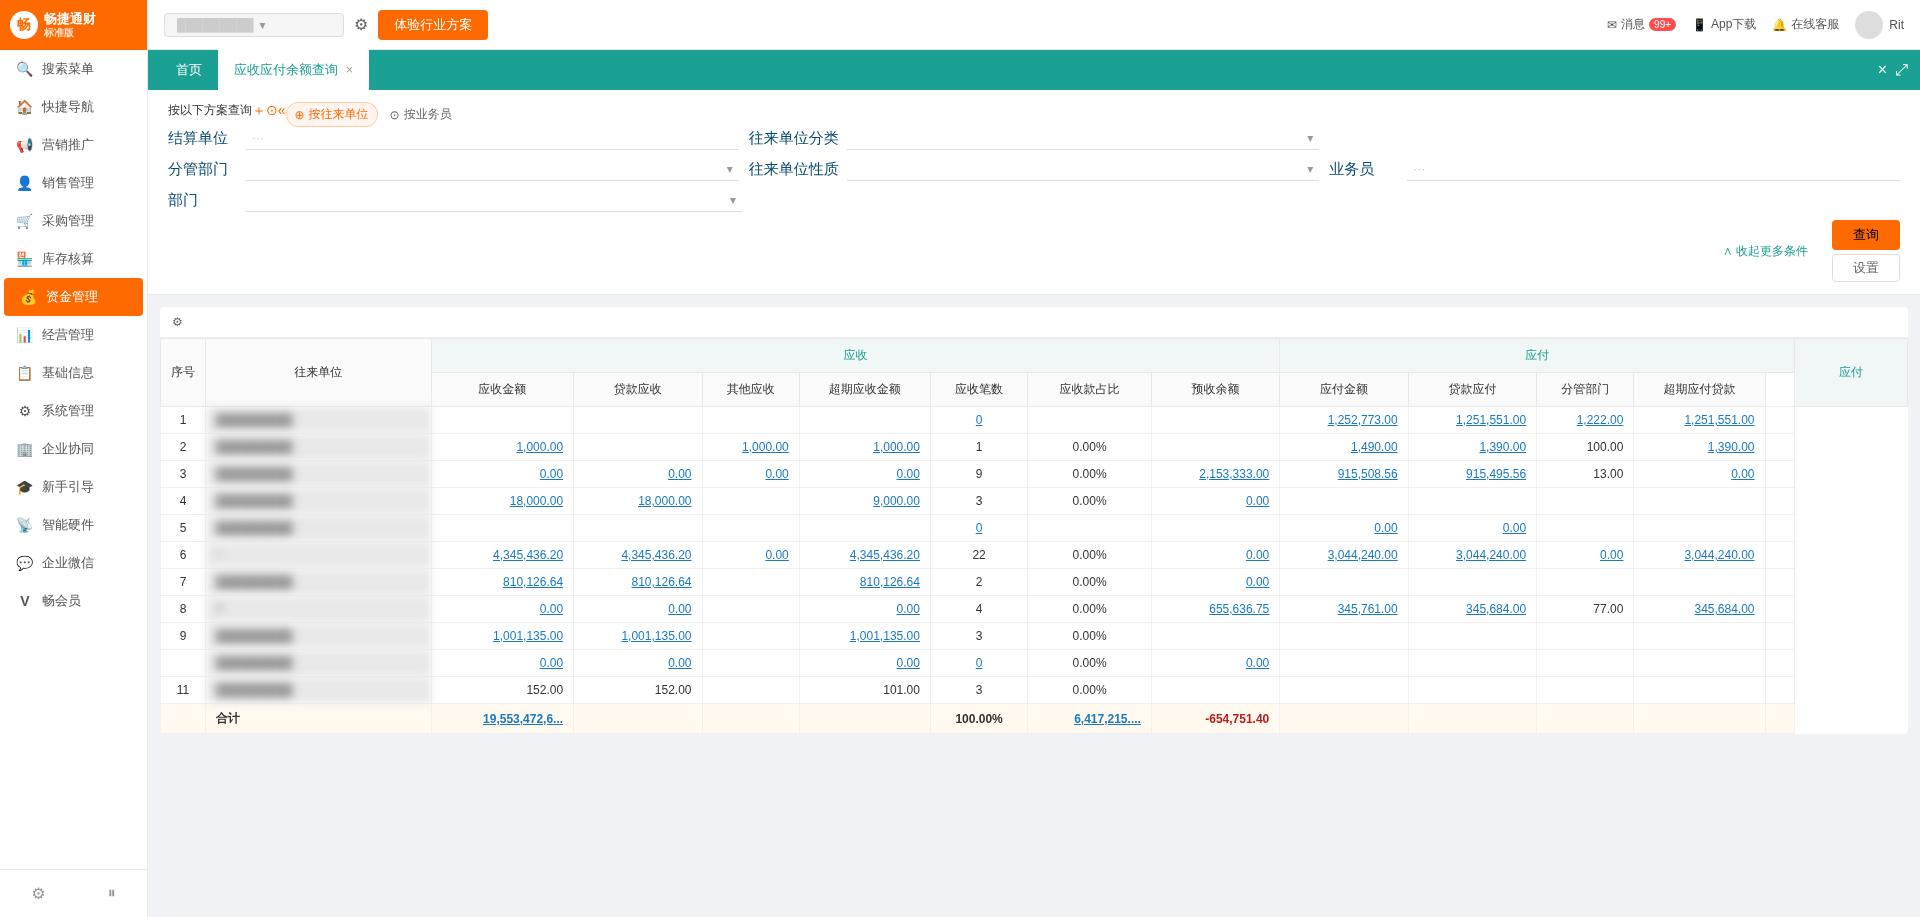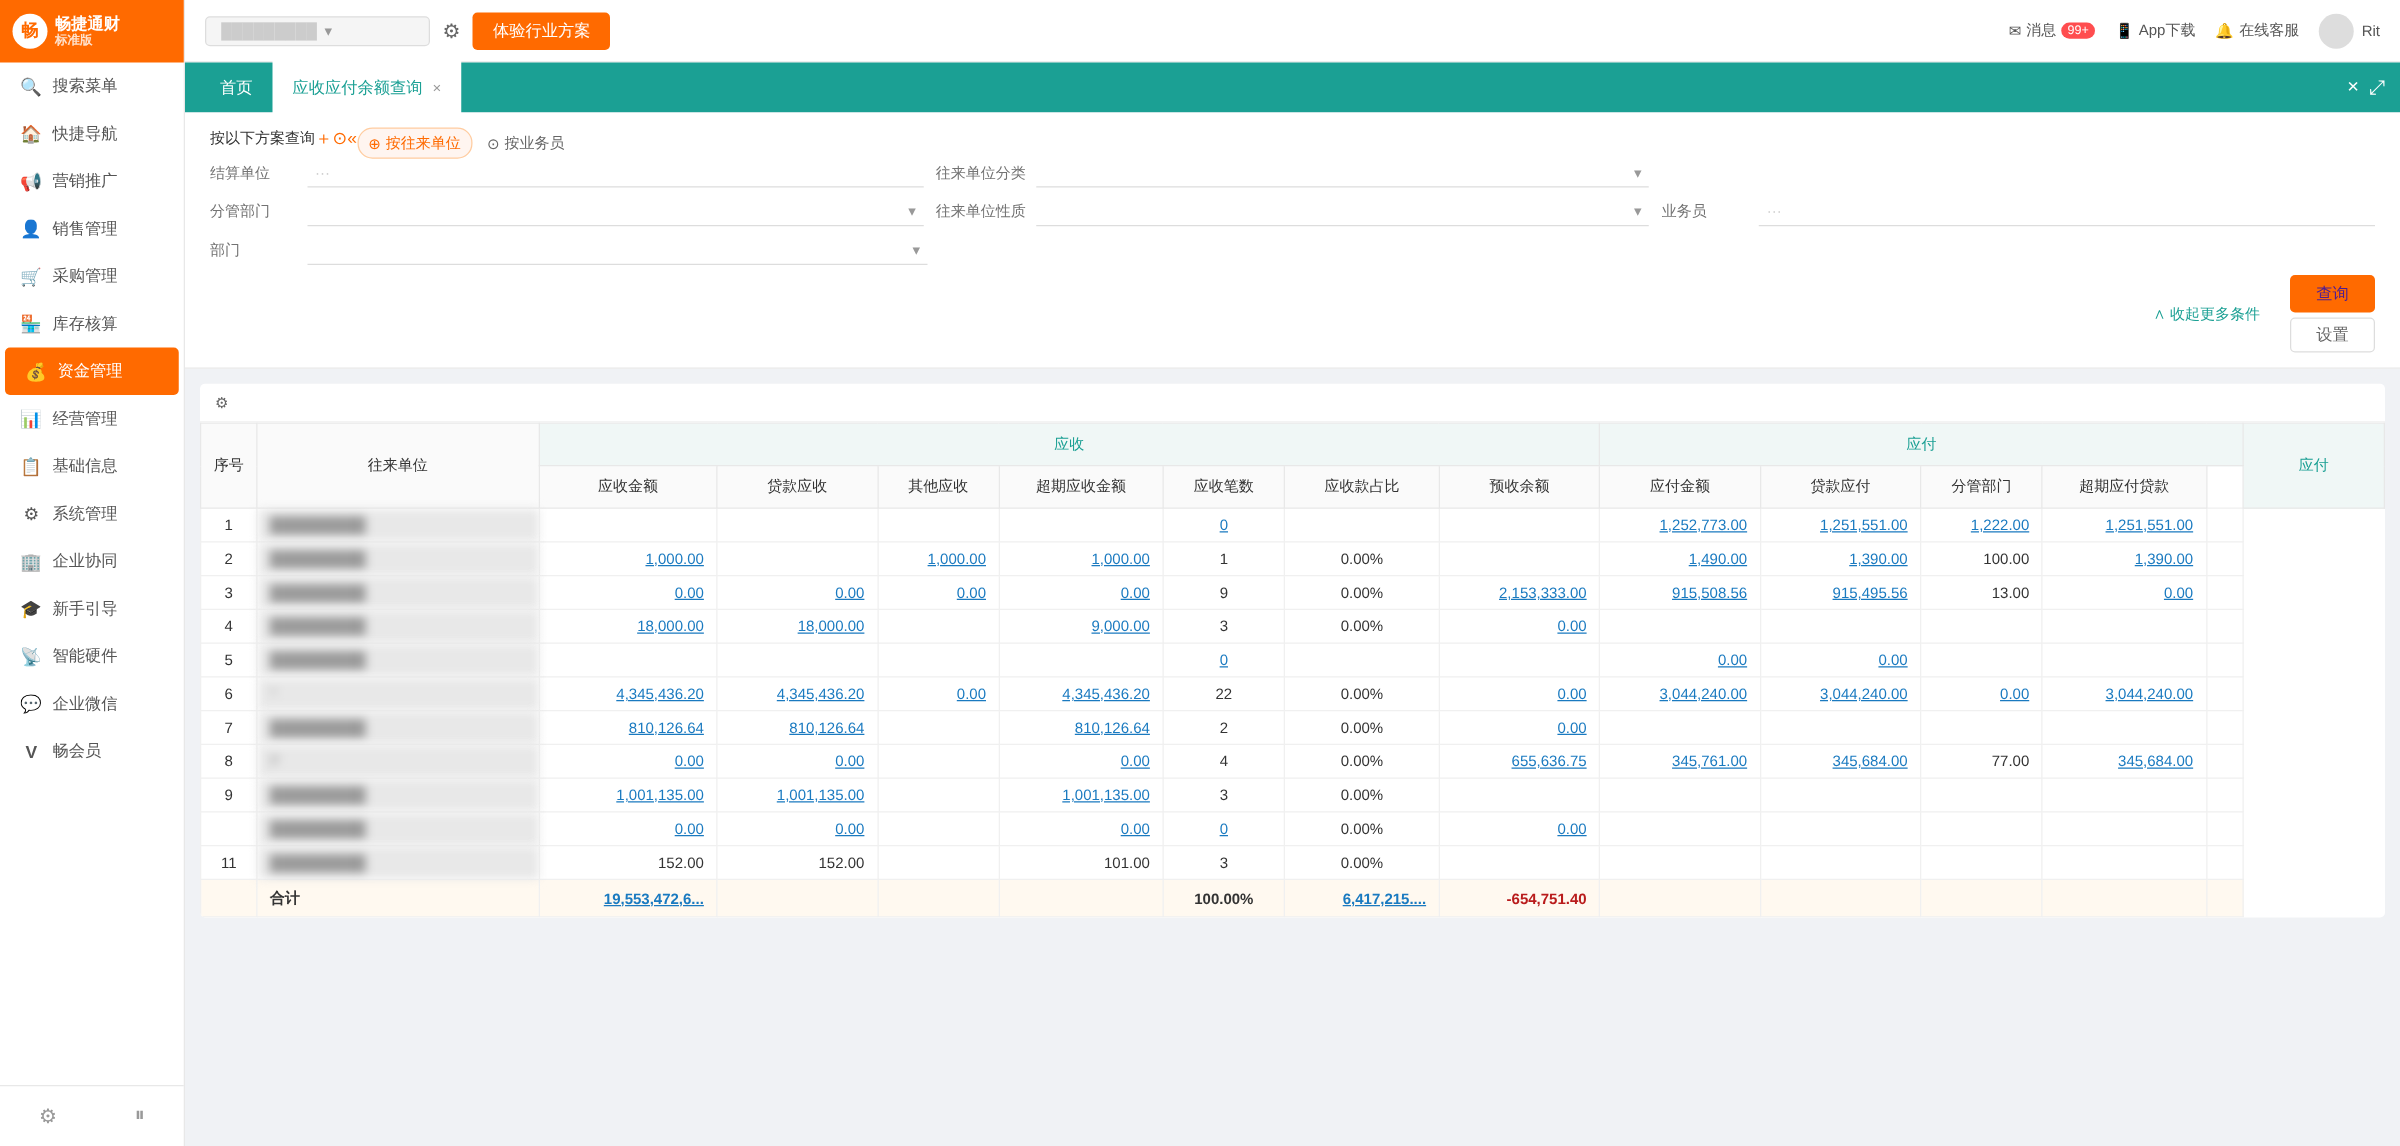--- a/index.html
+++ b/index.html
@@ -104,21 +104,21 @@
     .filter-schemes { display: flex; gap: 4px; }
     .scheme-item {
       display: flex; align-items: center; gap: 4px; padding: 3px 8px;
       border-radius: 12px; cursor: pointer; font-size: 12px;
     }
     .scheme-item.active { background: #fff5f0; color: #ff6a00; border: 1px solid #ffcca0; }
     .scheme-item.inactive { color: #666; }
 
     .filter-rows { display: grid; grid-template-columns: 1fr 1fr 1fr; gap: 10px; margin-bottom: 8px; }
     .filter-row-item { display: flex; align-items: center; gap: 8px; }
-    .filter-item-label { font-size: 12px; color: #737373; white-space: nowrap; min-width: 70px; }
+    .filter-item-label { font-size: 15px; color: #0c4a6e; white-space: nowrap; min-width: 70px; }
     .filter-input {
       flex: 1; border: none; border-bottom: 1px solid #ddd; padding: 4px 6px;
       font-size: 12px; color: #333; outline: none; background: transparent;
       display: flex; align-items: center; justify-content: space-between;
     }
     .filter-collapse { text-align: center; color: #1ba094; cursor: pointer; font-size: 12px; padding: 4px; }
 
     
     .data-area {
       flex: 1; overflow: auto; padding: 12px;
@@ -348,21 +348,21 @@
           </div>
         </div>
       </div>
 
       <div style="display:flex;justify-content:flex-end;align-items:center;margin-top:4px;">
         <div class="filter-collapse">
           <span>∧</span>
           <span>收起更多条件</span>
         </div>
         <div style="margin-left:20px; display:flex; flex-direction:column; gap:4px;">
-          <button style="background:#ff6a00;color:#4c1d95;border:none;padding:6px 20px;border-radius:4px;cursor:pointer;font-size:13px;">查询</button>
+          <button style="background:#ff6a00;color:#000000;border:none;padding:6px 20px;border-radius:4px;cursor:pointer;font-size:13px;">查询</button>
           <button style="background:#fff;color:#666;border:1px solid #ddd;padding:4px 20px;border-radius:4px;cursor:pointer;font-size:13px;">设置</button>
         </div>
       </div>
     </div>
 
     <div class="data-area">
       <div class="data-table-wrapper">
         <div class="table-toolbar">
           <span class="gear-icon-table">⚙</span>
         </div>

